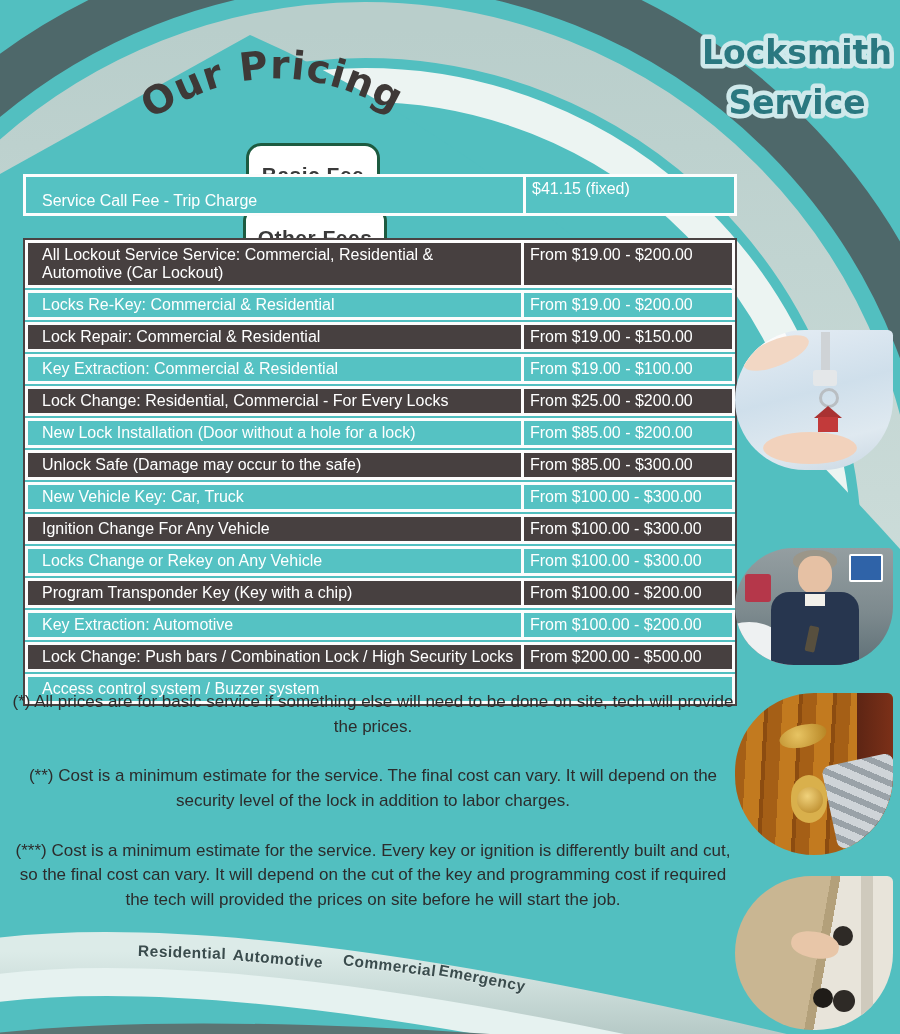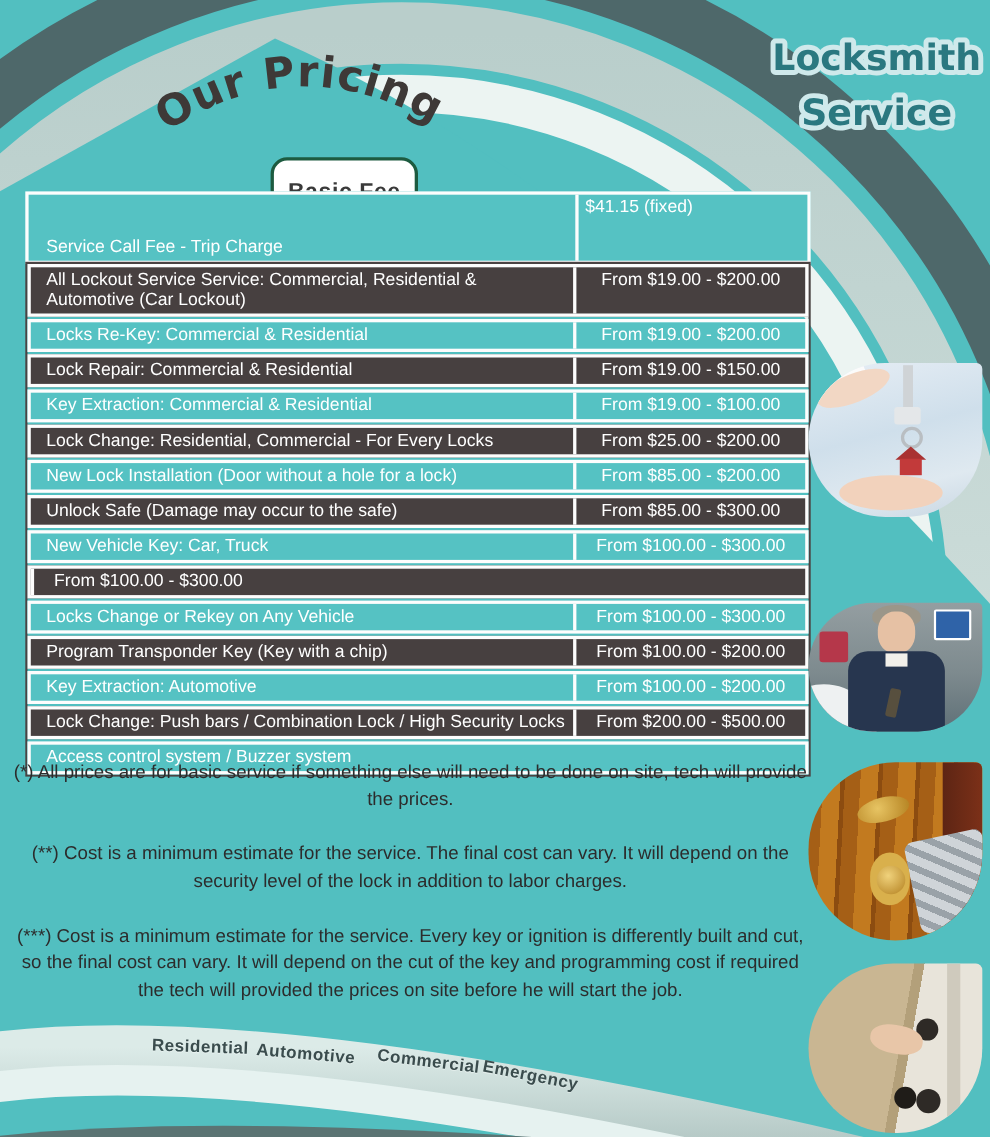--- a/index.html
+++ b/index.html
@@ -18,37 +18,37 @@
   }
   #pill-basic{left:246px;top:143px;width:128px;}
   #pill-other{left:243px;top:206px;width:138px;}
 
   
   #basic-row{
     position:absolute;left:23px;top:174px;width:714px;box-sizing:border-box;
     border:3px solid #fdfdfd;background:#55c2c3;display:flex;color:#fff;
     font-size:16px;
   }
-  #basic-row .service{flex:1;padding:15px 6px 3px 16px;margin-top:24px;}
+  #basic-row .service{flex:1;padding:15px 6px 3px 16px;}
   #basic-row .price{width:196px;flex:none;border-left:3px solid #fdfdfd;padding:3px 6px;}
 
   
   #fees{
     position:absolute;left:23px;top:238px;width:714px;box-sizing:border-box;
     border:2px solid #4a4343;
   }
   .fee-row{
     display:flex;border:3px solid #fdfdfd;margin-bottom:2px;color:#fff;
     font-size:16px;line-height:18px;
   }
   .fee-row:last-child{margin-bottom:0;gap:40px;}
   .fee-row:nth-child(odd){background:#474040;}
   .fee-row:nth-child(even){background:#55c2c3;}
   .fee-row .service{flex:1;padding:3px 6px 3px 14px;}
-  .fee-row .price{width:196px;flex:none;border-left:3px solid #fdfdfd;padding:3px 6px;text-align:center;}
+  .fee-row .price{width:196px;flex:none;border-left:3px solid #fdfdfd;padding:3px 6px;}
 
   
   #notes{
     position:absolute;left:12px;top:690px;width:722px;text-align:center;
     color:#2c2c2c;font-size:17px;line-height:1.45;
   }
   #notes p{margin:0 0 25px 0;}
 
   
   .ribbon-word{
@@ -179,20 +179,21 @@
     </div>
     <div class="fee-row">
       <div class="service">Unlock Safe (Damage may occur to the safe)</div>
       <div class="price">From $85.00 - $300.00</div>
     </div>
     <div class="fee-row">
       <div class="service">New Vehicle Key: Car, Truck</div>
       <div class="price">From $100.00 - $300.00</div>
     </div>
     <div class="fee-row">
+      <div class="service">Ignition Change For Any Vehicle</div>
       <div class="price">From $100.00 - $300.00</div>
     </div>
     <div class="fee-row">
       <div class="service">Locks Change or Rekey on Any Vehicle</div>
       <div class="price">From $100.00 - $300.00</div>
     </div>
     <div class="fee-row">
       <div class="service">Program Transponder Key (Key with a chip)</div>
       <div class="price">From $100.00 - $200.00</div>
     </div>

